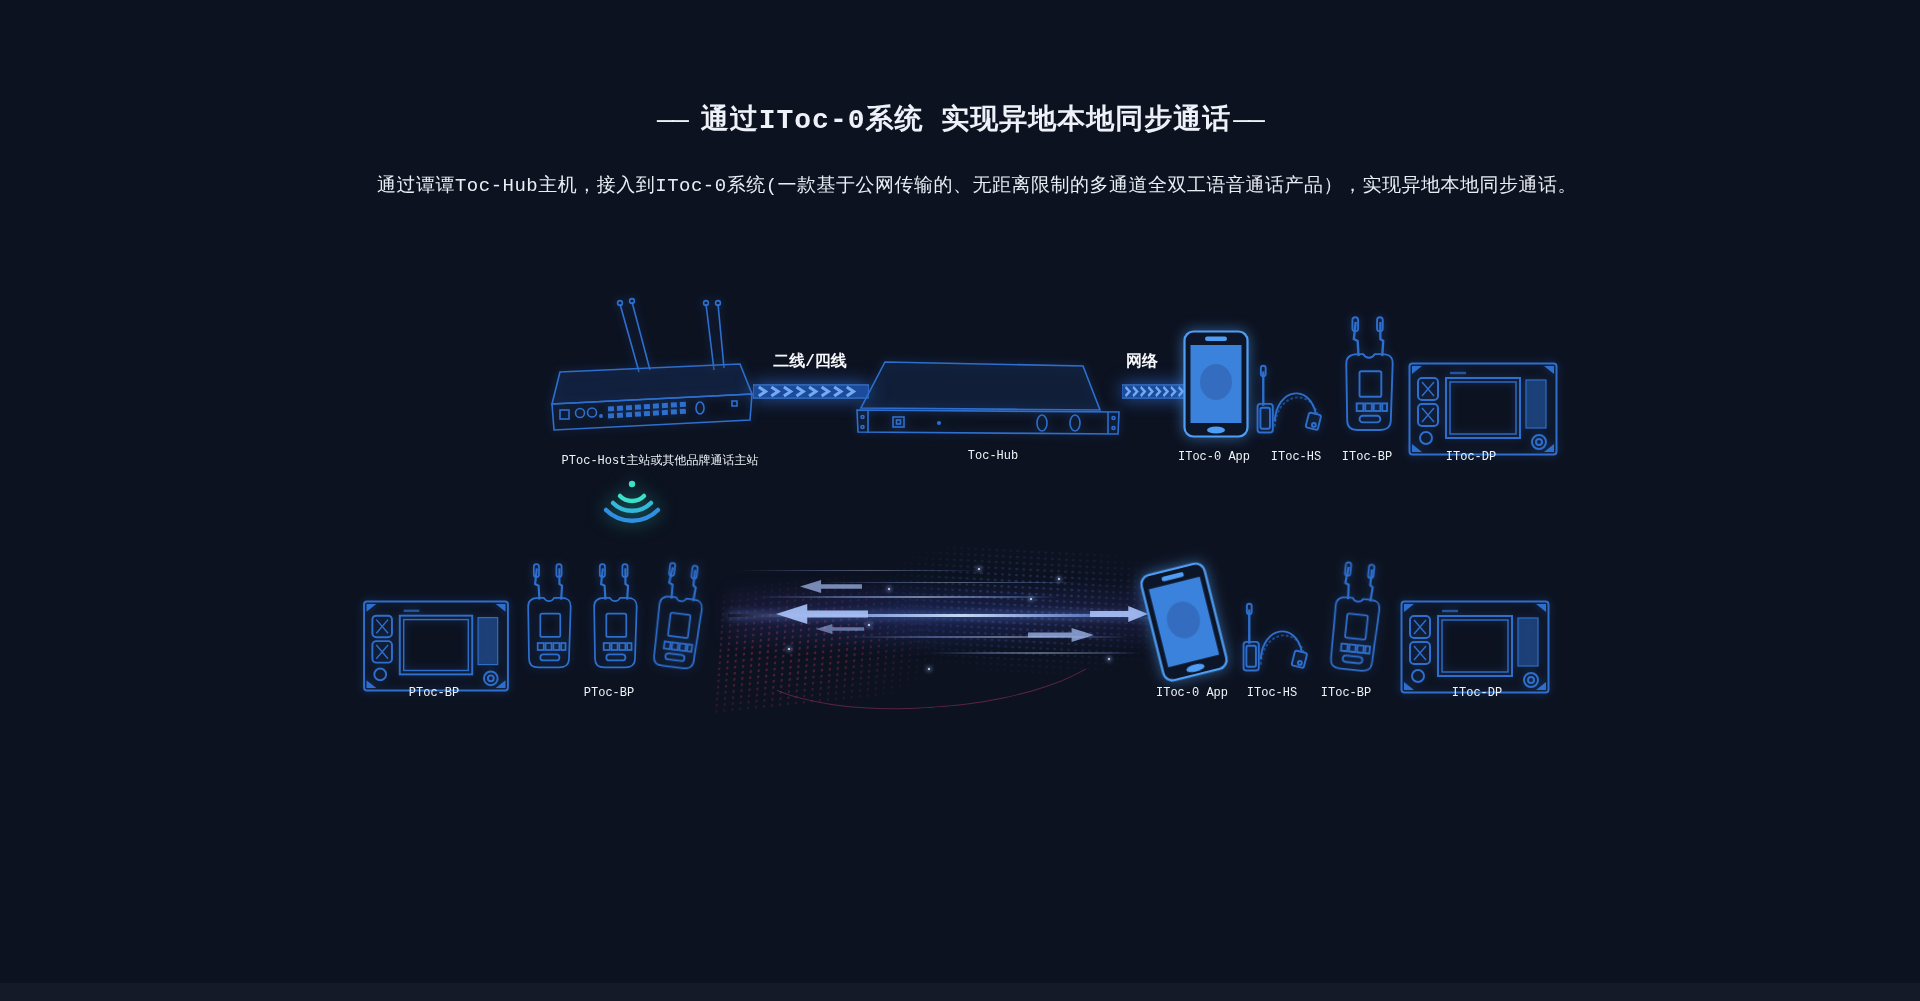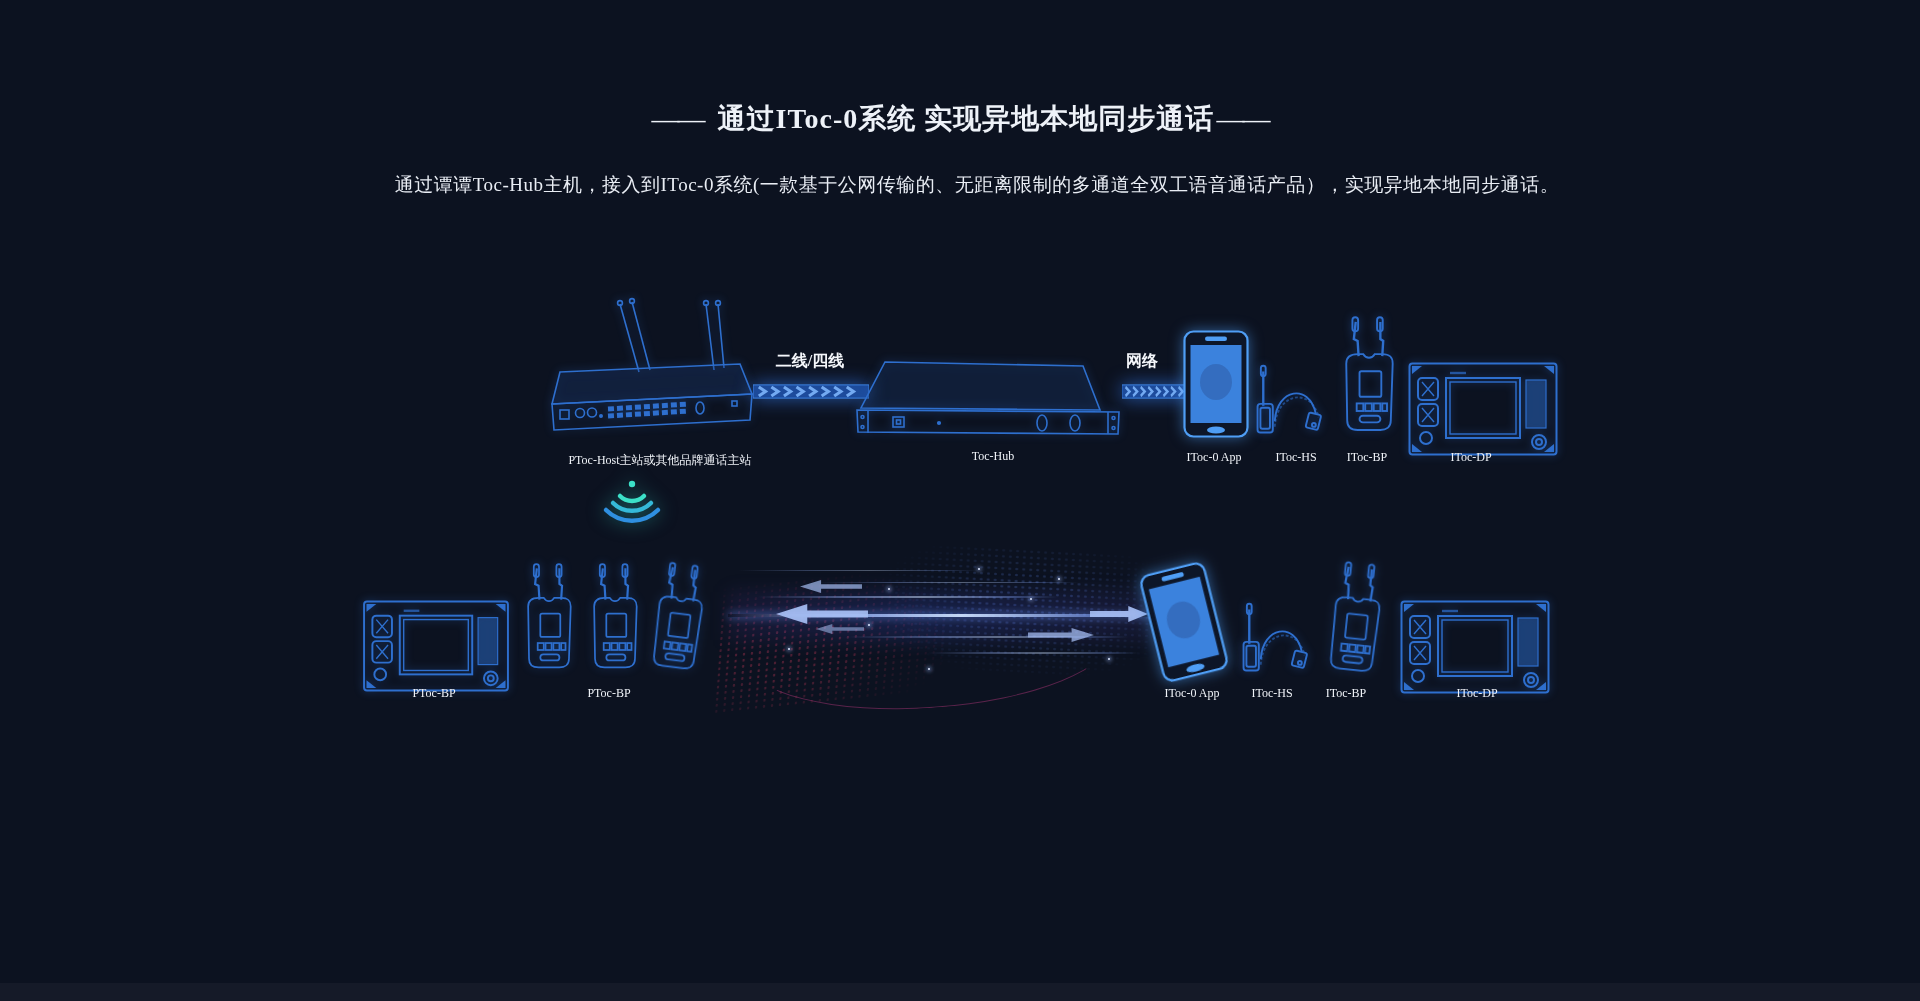--- a/index.html
+++ b/index.html
@@ -1,19 +1,19 @@
 <!DOCTYPE html>
 <html><head>
 <meta charset="utf-8">
 <style>
   html,body { margin:0; padding:0; background:#0c1220; }
   .stage {
     position:relative; width:1920px; height:1001px; overflow:hidden;
     background:#0c1220;
-    font-family:Liberation Serif, serif;
+    font-family:Liberation Mono, monospace;
     color:#f0f3f8;
   }
   
   .hdr { position:absolute; left:0; top:0; width:100%; text-align:center; }
   .hdr h2 {
     margin:0; position:absolute; top:100px; left:0; width:100%;
     font-size:28px; font-weight:600; letter-spacing:1px; color:#eef2f8;
   }
   .hdr h2 .dash { letter-spacing:-2px; font-weight:400; }
   .hdr h2 .dash.l { margin-right:14px; }

